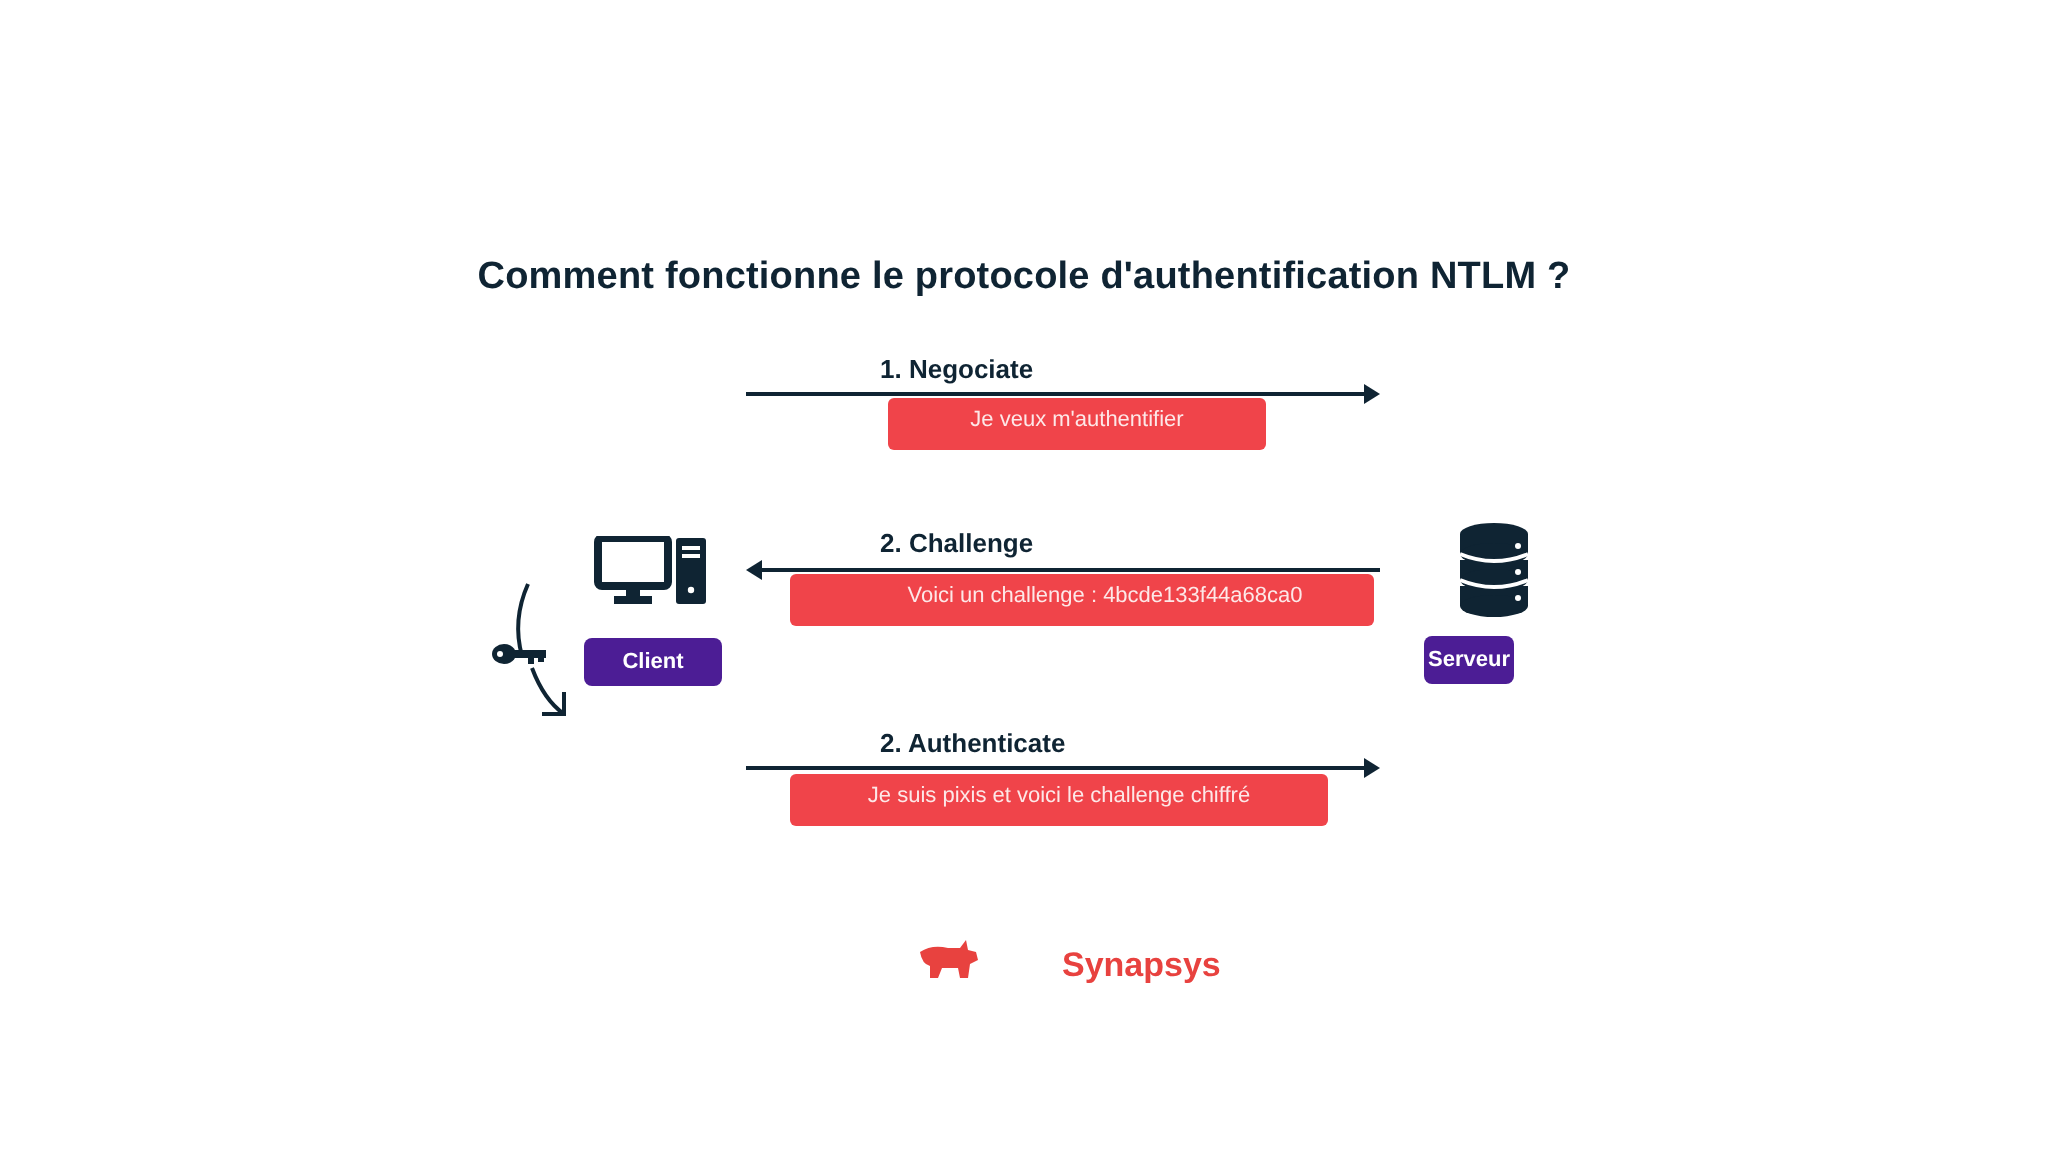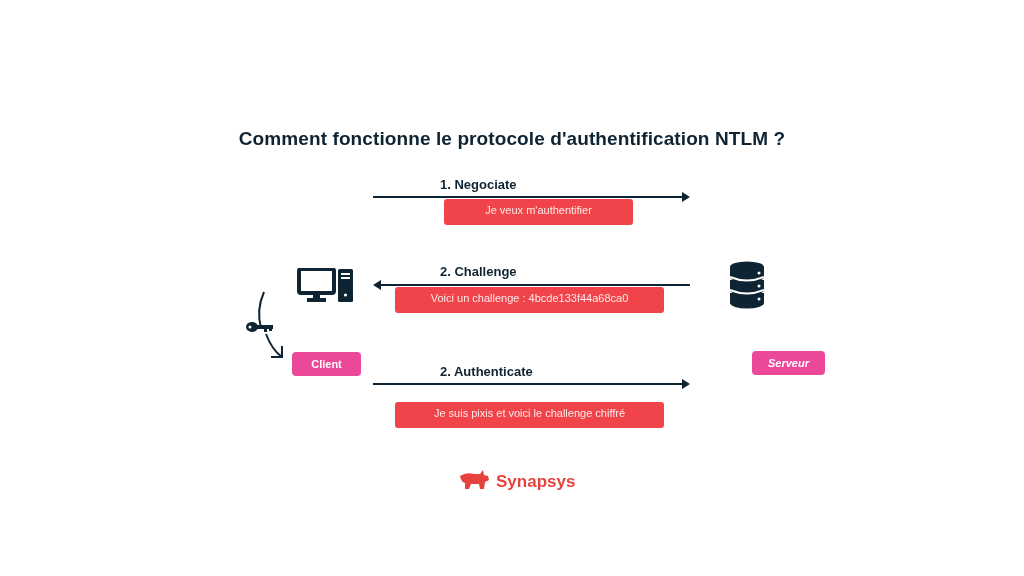--- a/index.html
+++ b/index.html
@@ -8,42 +8,42 @@
   .title { position:absolute; left:0; width:1024px; top:99px; text-align:center;
            font-weight:bold; font-size:19px; color:#0f2433; letter-spacing:0.1px;margin-top:29px; }
   .step-label { position:absolute; text-align:left; font-weight:bold; font-size:13px; color:#0f2433; }
   .arrow { position:absolute; height:2px; background:#0f2433; }
   .arrow.right::after { content:""; position:absolute; right:-2px; top:-4px;
            border-left:8px solid #0f2433; border-top:5px solid transparent; border-bottom:5px solid transparent; }
   .arrow.left::before { content:""; position:absolute; left:-2px; top:-4px;
            border-right:8px solid #0f2433; border-top:5px solid transparent; border-bottom:5px solid transparent; }
   .msg { position:absolute; background:#f0444a; color:#fde8e8; font-size:11px; text-align:center;
          border-radius:3px; line-height:23px; height:26px; }
-  .node-btn { position:absolute; background:#ec4899; color:#ffffff; font-weight:bold; font-size:11px;
-              border-radius:4px; text-align:center; line-height:24px; height:24px;margin-top:33px; }
+  .node-btn { position:absolute; background:#4c1d95; color:#ffffff; font-weight:bold; font-size:11px;
+              border-radius:4px; text-align:center; line-height:24px; height:24px; }
   .icon { position:absolute; }
   .logo { position:absolute; left:458px; top:470px; display:flex; align-items:center; gap:6px; }
-  .logo-text { color:#e8423f; font-weight:bold; font-size:17px; }
+  .logo-text { color:#e8423f; font-weight:bold; font-size:17px;margin-left:35px; }
 </style>
 </head>
 <body>
 
 <div class="title">Comment fonctionne le protocole d'authentification NTLM ?</div>
 
 <div class="step-label" style="left:440px;top:177px;width:180px;">1. Negociate</div>
 <div class="arrow right" style="left:373px;top:196px;width:315px;"></div>
 <div class="msg" style="left:444px;top:199px;width:189px;">Je veux m'authentifier</div>
 
 <div class="step-label" style="left:440px;top:264px;width:180px;">2. Challenge</div>
 <div class="arrow left" style="left:375px;top:284px;width:315px;"></div>
-<div class="msg" style="left:395px;top:287px;width:269px;">Voici un challenge : 4bcde133f44a68ca0</div>
+<div class="msg" style="left:395px;top:287px;width:269px;padding-left:23px;">Voici un challenge : 4bcde133f44a68ca0</div>
 
 <div class="step-label" style="left:440px;top:364px;width:180px;">2. Authenticate</div>
 <div class="arrow right" style="left:373px;top:383px;width:315px;"></div>
-<div class="msg" style="left:395px;top:387px;width:269px;margin-top:15px;">Je suis pixis et voici le challenge chiffré</div>
+<div class="msg" style="left:395px;top:387px;width:269px;">Je suis pixis et voici le challenge chiffré</div>
 
 <div class="icon" style="left:297px;top:268px;">
   <svg width="60" height="36" viewBox="0 0 60 36">
     <rect x="2" y="1" width="35" height="24" rx="2" fill="none" stroke="#0f2433" stroke-width="4"></rect>
     <rect x="16" y="25" width="7" height="5" fill="#0f2433"></rect>
     <rect x="10" y="30" width="19" height="4" fill="#0f2433"></rect>
     <rect x="41" y="1" width="15" height="33" rx="1.5" fill="#0f2433"></rect>
     <rect x="44" y="5" width="9" height="2" fill="#ffffff"></rect>
     <rect x="44" y="9" width="9" height="2" fill="#ffffff"></rect>
     <circle cx="48.5" cy="27" r="1.6" fill="#ffffff"></circle>
@@ -73,21 +73,21 @@
     <ellipse cx="18" cy="29" rx="17" ry="5.5" fill="#0f2433"></ellipse>
     <rect x="1" y="32" width="34" height="10" fill="#0f2433"></rect>
     <ellipse cx="18" cy="42" rx="17" ry="5.5" fill="#0f2433"></ellipse>
     <path d="M1 16 Q18 23 35 16" fill="none" stroke="#ffffff" stroke-width="2"></path>
     <path d="M1 29 Q18 36 35 29" fill="none" stroke="#ffffff" stroke-width="2"></path>
     <circle cx="30" cy="12" r="1.5" fill="#ffffff"></circle>
     <circle cx="30" cy="25" r="1.5" fill="#ffffff"></circle>
     <circle cx="30" cy="38" r="1.5" fill="#ffffff"></circle>
   </svg>
 </div>
-<div class="node-btn" style="left:752px;top:318px;width:73px;font-style:italic;">Serveur</div>
+<div class="node-btn" style="left:712px;top:318px;width:45px;">Serveur</div>
 
 <div class="logo">
   <span>
     <svg width="32" height="20" viewBox="0 0 32 20">
       <path d="M2 6 Q8 2 16 4 L22 4 L25 0 L26 5 L30 6 L31 10 L27 12 L26 19 L22 19 L21 14 L13 14 L11 19 L7 19 L7 13 Q3 12 2 6 Z" fill="#e8423f"></path>
     </svg>
   </span>
   <span class="logo-text">Synapsys</span>
 </div>
 

